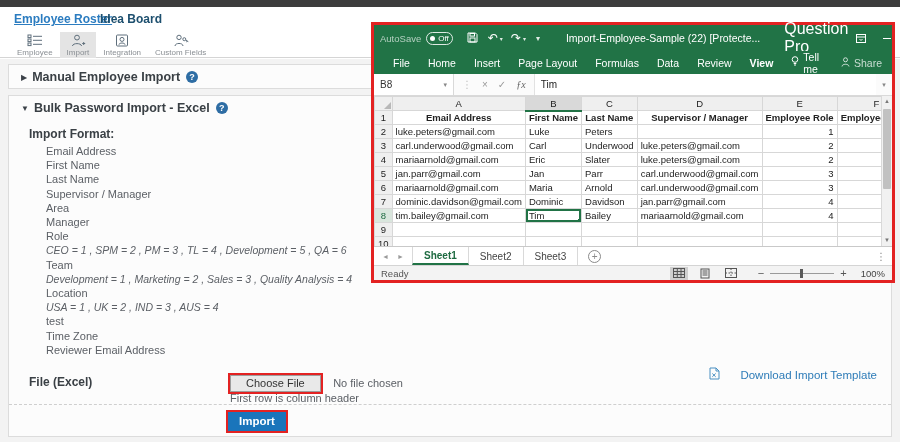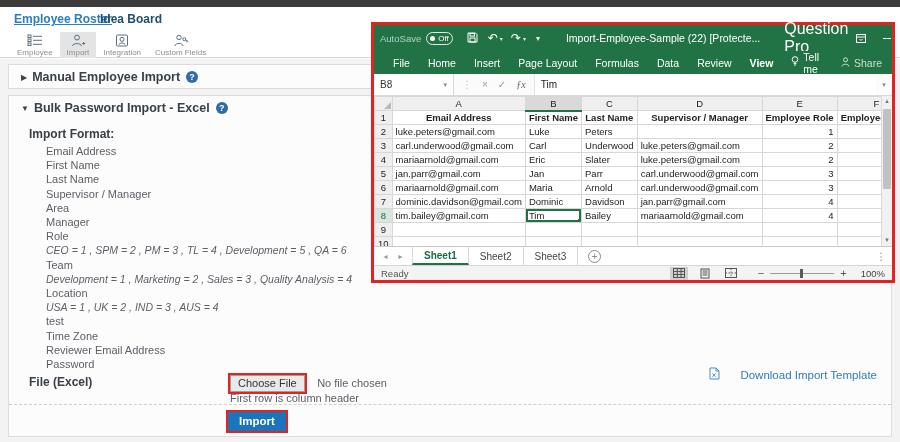--- a/index.html
+++ b/index.html
@@ -35,21 +35,21 @@
            line-height:12px; }
 
   .fmt-title { position:absolute; left:20px; top:31px; font-size:12px; font-weight:bold; color:#3a4045; }
   .fmt-list { position:absolute; left:37px; top:48px; }
   .fmt-label { font-size:11px; color:#5c6066; line-height:14.2px; white-space:nowrap; }
   .fmt-values { font-size:10.5px; font-style:italic; color:#5c6066; line-height:14.2px; white-space:nowrap; }
 
   .file-row { position:absolute; left:20px; top:277px; display:flex; align-items:flex-start; }
   .file-label { width:201px; font-size:12px; font-weight:bold; color:#3a4045; padding-top:2px; }
   .choose-btn { display:inline-block; font-size:11px; color:#333; background:#e9e9e9;
-                border:1px solid #9d9d9d; padding:1px 7px 2px; cursor:pointer;
+                border:1px solid #9d9d9d; padding:1px 15px 2px; cursor:pointer;
                 outline:2px solid var(--annotation_red,#e32222); }
   .no-file { font-size:11px; color:#5c6066; margin-left:8px; }
   .file-hint { font-size:11px; color:#5c6066; }
 
   .dashed-sep { position:absolute; left:0; top:308px; width:882px; border-top:1px dashed #cfcfcf; }
   .import-btn { position:absolute; left:219px; top:316px; background:#1a75bb; color:#fff;
                 font-size:11.5px; font-weight:bold; border:none; padding:3px 11px 4px;
                 cursor:pointer; outline:2px solid var(--annotation_red,#e32222); }
 
   .dl-link { position:absolute; right:14px; top:271px; display:flex; align-items:center; gap:20px;
@@ -236,21 +236,20 @@
       <div class="fmt-label">Manager</div>
       <div class="fmt-label">Role</div>
       <div class="fmt-values">CEO = 1 , SPM = 2 , PM = 3 , TL = 4 , Development = 5 , QA = 6</div>
       <div class="fmt-label">Team</div>
       <div class="fmt-values">Development = 1 , Marketing = 2 , Sales = 3 , Quality Analysis = 4</div>
       <div class="fmt-label">Location</div>
       <div class="fmt-values">USA = 1 , UK = 2 , IND = 3 , AUS = 4</div>
       <div class="fmt-label">test</div>
       <div class="fmt-label">Time Zone</div>
       <div class="fmt-label">Reviewer Email Address</div>
-      <div class="fmt-label">Password</div>
     </div>
 
   <div class="file-row">
     <span class="file-label">File (Excel)</span>
     <span>
       <span>
         <span class="choose-btn">Choose File</span>
         <span class="no-file">No file chosen</span>
       </span>
       <div class="file-hint">First row is column header</div>

